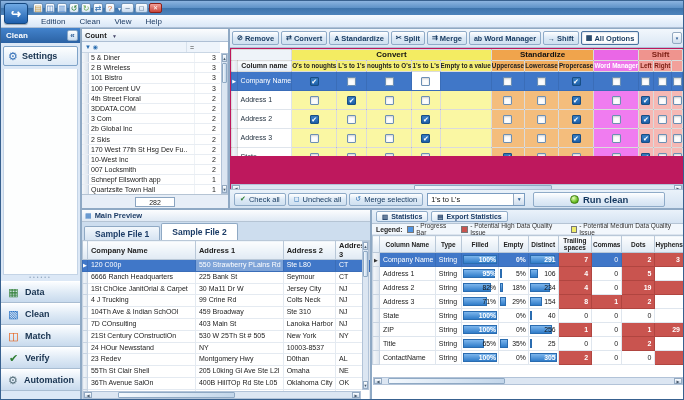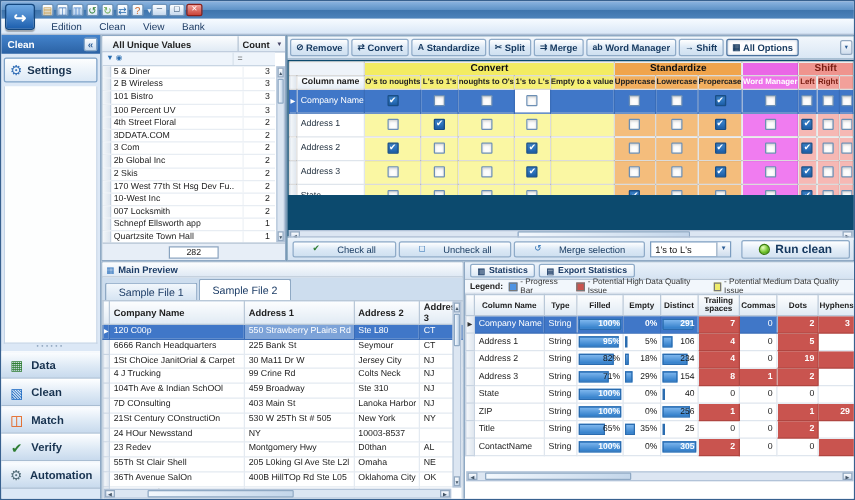--- a/index.html
+++ b/index.html
@@ -71,21 +71,21 @@
   .vscroll { position:absolute; width:7px; display:flex; flex-direction:column; background:#dce6f2; border:1px solid #b2c3d8; }
   .hscroll { position:absolute; height:8px; display:flex; background:#dce6f2; border:1px solid #b2c3d8; }
   .sb-btn { background:linear-gradient(#fdfeff,#cfdded); border:1px solid #93a9c1; color:#456; font-size:4px;
     display:flex; align-items:center; justify-content:center; }
   .vscroll .sb-btn { height:8px; }
   .hscroll .sb-btn { width:8px; }
   .sb-track { flex:1; position:relative; }
   .sb-thumb { position:absolute; background:linear-gradient(90deg,#f3f8fd,#c3d6ea); border:1px solid #8fa9c4; border-radius:1px; }
 
   
-  #cleanpanel { position:absolute; left:228px; top:27px; width:456px; height:181px; background:#0c4a6e; border:1px solid #8fa9c4; }
+  #cleanpanel { position:absolute; left:228px; top:27px; width:456px; height:181px; background:#be185d; border:1px solid #8fa9c4; }
   #clean-toolbar { position:absolute; left:0; top:0; right:0; height:19px; background:linear-gradient(#f2f7fc,#d9e6f4);
     border-bottom:1px solid #aebfd4; display:flex; align-items:center; gap:2px; padding:0 2px; }
   .tbtn { display:inline-flex; align-items:center; gap:2px; height:14px; padding:0 4px; border:1px solid #8fabc8; border-radius:2px;
     background:linear-gradient(#ffffff,#dce9f6 50%,#cfe0f0); font-size:7.5px; font-weight:bold; color:#16395f; white-space:nowrap; }
   .tbtn .icon { font-size:7px; }
   .tbtn.active { background:#fdfdfe; border-color:#49719e; box-shadow:inset 0 0 2px rgba(40,80,130,.4); }
   #toolbar-more { margin-left:auto; width:10px; height:12px; font-size:5px; text-align:center; line-height:11px; color:#2a5b94;
     background:linear-gradient(#fdfeff,#cfdded); border:1px solid #93a9c1; border-radius:2px; }
 
   #clean-grid-wrap { position:absolute; left:1px; top:20px; right:1px; height:107px; overflow:hidden; background:#fff; }
@@ -114,42 +114,42 @@
   #clean-grid td.cell { text-align:center; vertical-align:middle; }
   #clean-grid tr.sel td { background:#4077c8; border-color:#3a6db8; color:#fff; }
   #clean-grid tr.sel td.focus { background:#fff; }
   .cb { display:inline-block; width:9px; height:9px; background:#fdfdfd; border:1px solid #6c8fb4; border-radius:1px;
     box-shadow:inset 0 1px 2px rgba(0,0,0,.18); font-size:7px; line-height:8px; color:#fff; text-align:center; vertical-align:middle; }
   .cb.on { background:linear-gradient(#3f8bd6,#1d5fa8); border-color:#184e86; }
 
   #clean-hscroll { left:1px; right:1px; top:155px; }
   #clean-actions { position:absolute; left:0; right:0; bottom:0; height:19px; background:linear-gradient(#eaf2fa,#d5e3f2);
     border-top:1px solid #aebfd4; display:flex; align-items:center; gap:2px; padding:0 4px; }
-  .abtn { display:inline-flex; align-items:center; gap:14px; height:13px; padding:0 15px; border:1px solid #8fabc8; border-radius:2px;
+  .abtn { display:inline-flex; align-items:center; gap:3px; height:13px; padding:0 5px; border:1px solid #8fabc8; border-radius:2px;
     background:linear-gradient(#ffffff,#dce9f6 50%,#cfe0f0); font-size:7.5px; color:#16395f; white-space:nowrap; }
   .abtn .icon { font-size:7px; }
   #convert-dropdown { width:98px; height:13px; background:#fff; border:1px solid #7a9cc0; display:flex; align-items:center; margin-left:2px; }
   #convert-dropdown .val { flex:1; font-size:7.5px; padding-left:3px; color:#111; }
   #convert-dropdown .arrow { width:11px; height:11px; margin-right:0px; background:linear-gradient(#fdfeff,#cfdded);
     border-left:1px solid #93a9c1; font-size:5px; text-align:center; line-height:11px; color:#2a5b94; }
   #run-clean { margin-left:6px; width:132px; height:15px; display:flex; align-items:center; justify-content:center; gap:4px;
     border:1px solid #8fabc8; border-radius:2px; background:linear-gradient(#ffffff,#e3edf8 50%,#d3e2f1);
     font-size:9.5px; font-weight:bold; color:#14375e; }
   .orb { display:inline-block; width:9px; height:9px; border-radius:50%;
     background:radial-gradient(circle at 35% 30%, #eaffc0, #6cc026 60%, #3c8a12); border:1px solid #3e7d12; }
   .orb.small { width:8px; height:8px; }
 
   
   #preview { position:absolute; left:80px; top:208px; width:290px; height:192px; background:#fff; border:1px solid #8fa9c4; }
   #preview-header { position:absolute; left:0; top:0; right:0; height:12px; background:linear-gradient(#fcfdfe,#dfe9f4);
     border-bottom:1px solid #b5c4d4; display:flex; align-items:center; gap:3px; padding-left:3px; }
   #preview-header .icon { font-size:7px; color:#3778c0; }
   #preview-header .lbl { font-size:7.5px; font-weight:bold; color:#1c3c66; }
   #preview-tabs { position:absolute; left:0; top:12px; right:0; height:18px; background:#cdddee; display:flex; align-items:flex-end; padding-left:2px; gap:1px; }
-  .ptab { height:14px; padding:0 10px; font-size:8.5px; font-weight:normal; color:#1c3c66; line-height:14px;
+  .ptab { height:14px; padding:0 10px; font-size:8.5px; font-weight:bold; color:#1c3c66; line-height:14px;
     background:linear-gradient(#f2f7fc,#d6e4f2); border:1px solid #8fa9c4; border-bottom:none; border-radius:2px 2px 0 0; }
   .ptab.active { height:17px; line-height:17px; background:#fff; }
   #preview-table { position:absolute; left:0; top:30px; border-collapse:collapse; table-layout:fixed; }
   #preview-table th { height:12px; font-size:7.5px; font-weight:bold; color:#222; text-align:left; padding-left:3px;
     background:linear-gradient(#fcfdfe,#e0eaf4); border:1px solid #b9c8d8; }
   #preview-table td { height:10.8px; font-size:7px; color:#222; padding:0 2px 0 3px; border:1px solid #e4eaf1;
     white-space:nowrap; overflow:hidden; line-height:10.8px; }
   #preview-table td.rowsel { background:linear-gradient(90deg,#f4f7fa,#dde5ee); border-color:#c8d4e2; font-size:5px; text-align:center; color:#333; padding:0; }
   #preview-table tr.sel td { background:#4077c8; border-color:#3a6db8; color:#fff; }
   #preview-table tr.sel td.focus { background:#7da3d8; }
@@ -206,21 +206,21 @@
         <span class="ctrl">─</span>
         <span class="ctrl">▢</span>
         <span class="ctrl close">✕</span>
       </div>
   </div>
 
   <div id="menubar">
       <span class="menu-item">Edition</span>
       <span class="menu-item">Clean</span>
       <span class="menu-item">View</span>
-      <span class="menu-item">Bank</span>
+      <span class="menu-item">Help</span>
     </div>
 
   <div id="sidebar">
     <div id="sidebar-header">
       <span class="hdr-label">Clean</span>
       <span id="collapse-btn">«</span>
     </div>
     <div id="settings-item">
       <span class="icon">⚙</span>
       <span class="lbl">Settings</span>
@@ -247,21 +247,20 @@
         <div class="nav-item">
           <span class="icon" style="color: rgb(84, 110, 122);">⚙</span>
           <span class="lbl">Automation</span>
         </div>
       </div>
     <div id="sidebar-foot"></div>
   </div>
 
   <div id="unique">
     <div id="uniq-header">
-      <div class="h-name">All Unique Values</div>
       <div class="h-count">
         <span>Count</span>
         <span class="sort">▼</span>
       </div>
     </div>
     <div id="uniq-filter">
       <div class="f-icons"><span>▼</span> <span>◉</span></div>
       <div class="f-eq">=</div>
     </div>
     <div id="uniq-rows">

